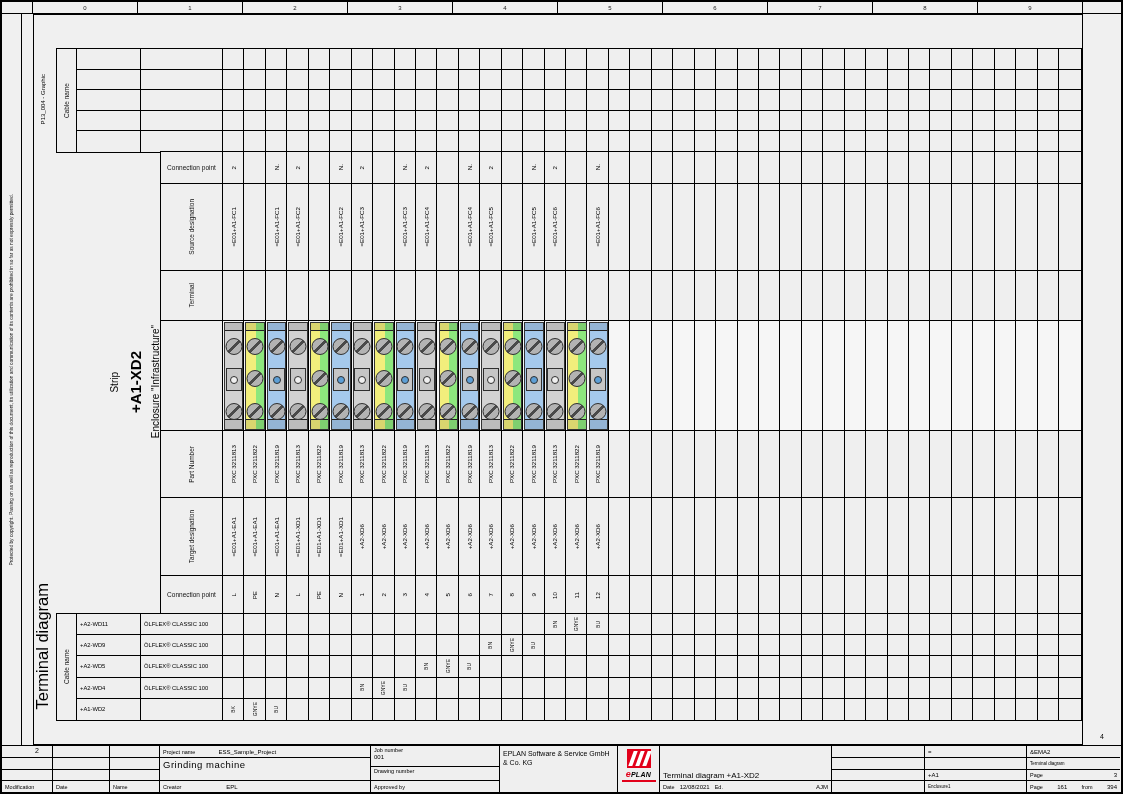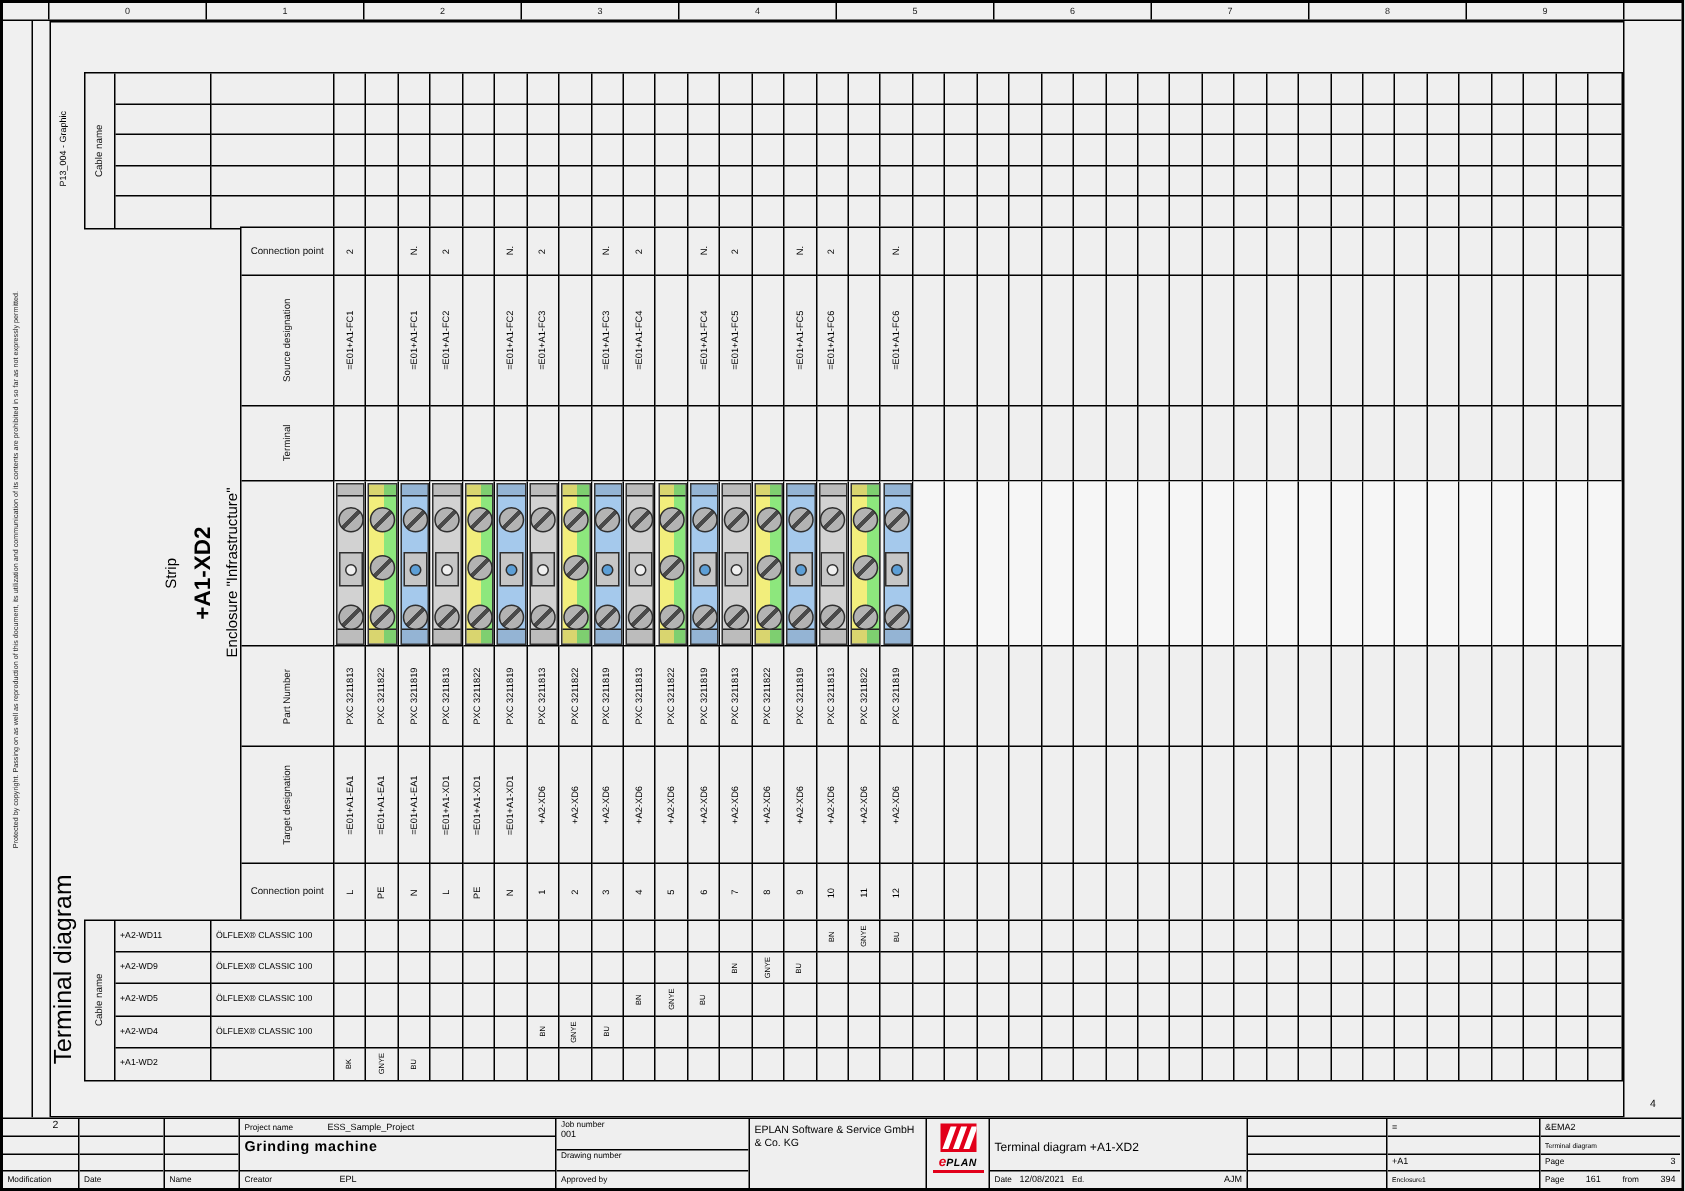--- a/index.html
+++ b/index.html
@@ -72,21 +72,21 @@
   #titleblock{position:absolute;left:2px;top:745px;width:1119px;height:47px;border-top:1px solid #000;
               display:flex;background:#efefef;box-sizing:border-box;z-index:4;}
   .tb-col{border-right:1px solid #000;box-sizing:border-box;display:flex;flex-direction:column;overflow:hidden;}
   .tb-col:last-child{border-right:none;}
   .tb-row{border-bottom:1px solid #000;box-sizing:border-box;display:flex;align-items:center;
           padding:0 3px;gap:5px;overflow:hidden;}
   .tb-row.last{border-bottom:none;flex:1;}
   .tb-row.vcol{flex-direction:column;align-items:flex-start;justify-content:flex-start;gap:1px;padding-top:1px;}
   .tlab{font-size:5.5px;}
   .tval{font-size:6px;}
-  .big{font-size:9.5px;letter-spacing:.5px;font-weight:bold;}
+  .big{font-size:9.5px;letter-spacing:.5px;}
   .comp{font-size:7px;line-height:1.3;}
   .doct{font-size:8px;}
   .tiny{font-size:4.5px;}
   .ajm{margin-left:auto;}
   .pg .tval{margin-left:auto;}
   .pg4{justify-content:space-between;}
   .logo-col{align-items:center;justify-content:flex-start;padding-top:3px;}
   .logo-red{width:24px;height:19px;background:#e2001a;position:relative;overflow:hidden;}
   .logo-red i{position:absolute;top:2px;bottom:2px;width:4px;background:#fff;transform:skewX(-20deg);}
   .logo-red i:nth-child(1){left:4px;}
@@ -190,21 +190,21 @@
           <i></i>
           <i></i>
         </div>
       <div class="logo-word">
         <span class="logo-e">e</span>
         <span class="logo-plan">PLAN</span>
       </div>
       <div class="logo-bar"></div>
     </div>
     <div class="tb-col" style="width:172px">
-      <div class="tb-row" style="height:35px;align-items:center;padding-top:2px">
+      <div class="tb-row" style="height:35px;align-items:flex-end;padding-top:2px">
         <span class="doct">Terminal diagram  +A1-XD2</span>
       </div>
       <div class="tb-row last">
         <span class="tlab">Date</span>
         <span class="tval">12/08/2021</span>
         <span class="tlab">Ed.</span>
         <span class="tval ajm">AJM</span>
       </div>
     </div>
     <div class="tb-col" style="width:93px">

